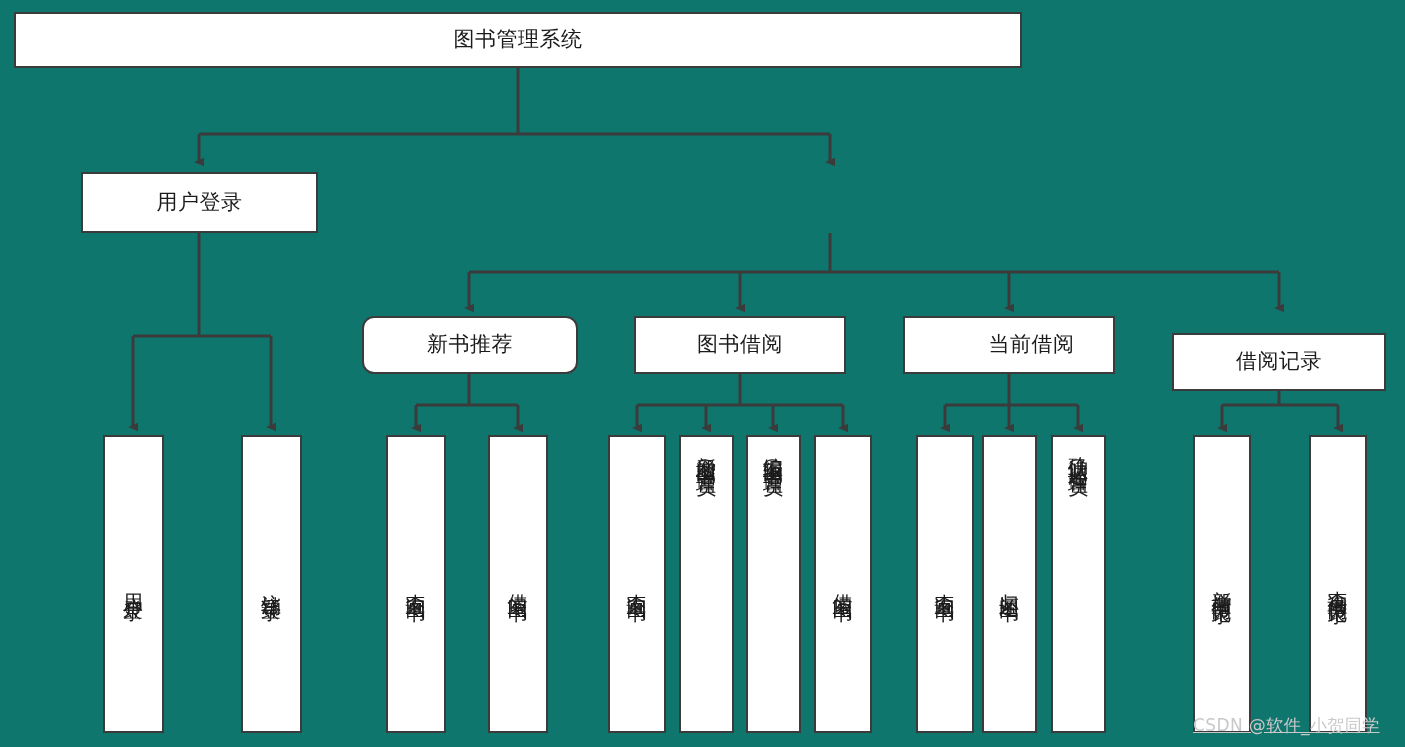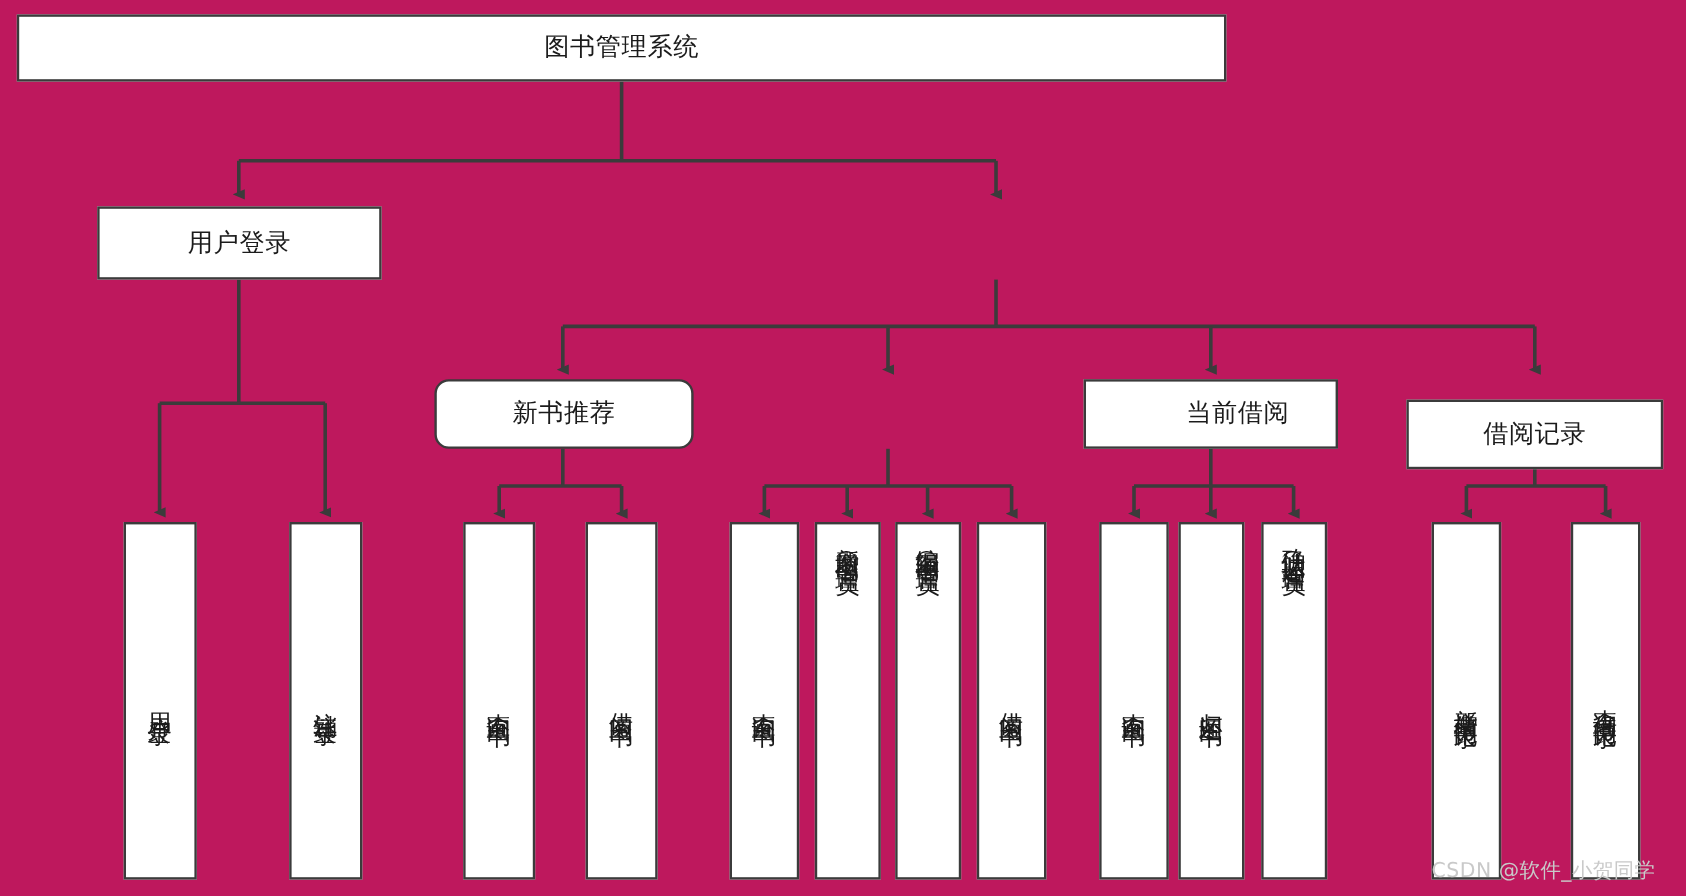--- a/index.html
+++ b/index.html
@@ -7,21 +7,21 @@
     padding: 0;
     background: #ffffff;
   }
   body {
     font-family: "DejaVu Sans", "Liberation Sans", sans-serif;
   }
   #diagram-root {
     position: relative;
     width: 1405px;
     height: 747px;
-    background: #be185d;
+    background: #0f766e;
     overflow: hidden;
   }
   #edges-layer {
     position: absolute;
     left: 0;
     top: 0;
     width: 1405px;
     height: 747px;
     pointer-events: none;
   }
@@ -68,20 +68,21 @@
     padding-top: 0;
   }
   #watermark {
     position: absolute;
     left: 1193px;
     top: 714px;
     font-size: 17px;
     color: #c9c9c9;
     white-space: nowrap;
     letter-spacing: 0.4px;
+    text-decoration: underline;
   }
 </style>
 </head>
 <body>
 
 <div id="diagram-root">
 
   <svg id="edges-layer" viewBox="0 0 1405 747" width="1405" height="747" xmlns="http://www.w3.org/2000/svg">
     <defs>
       <marker id="arrowhead" markerWidth="10" markerHeight="10" refX="5.2" refY="5" orient="auto" markerUnits="userSpaceOnUse">
@@ -136,20 +137,23 @@
     <span class="node-label">图书管理系统</span>
   </div>
 
   <div class="node horiz" style="left:81px; top:172px; width:237px; height:61px;">
     <span class="node-label">用户登录</span>
   </div>
 
   <div class="node horiz" style="left:362px; top:316px; width:216px; height:58px;border-radius:12px;">
     <span class="node-label">新书推荐</span>
   </div>
+  <div class="node horiz" style="left:634px; top:316px; width:212px; height:58px;">
+    <span class="node-label">图书借阅</span>
+  </div>
   <div class="node horiz" style="left:903px; top:316px; width:212px; height:58px;padding-left:45px;">
     <span class="node-label">当前借阅</span>
   </div>
   <div class="node horiz" style="left:1172px; top:316px; width:214px; height:58px;margin-top:17px;">
     <span class="node-label">借阅记录</span>
   </div>
 
   <div class="node vert centered" style="left:103px; top:435px; width:61px; height:298px;">
     <span class="node-label">用户登录</span>
   </div>

